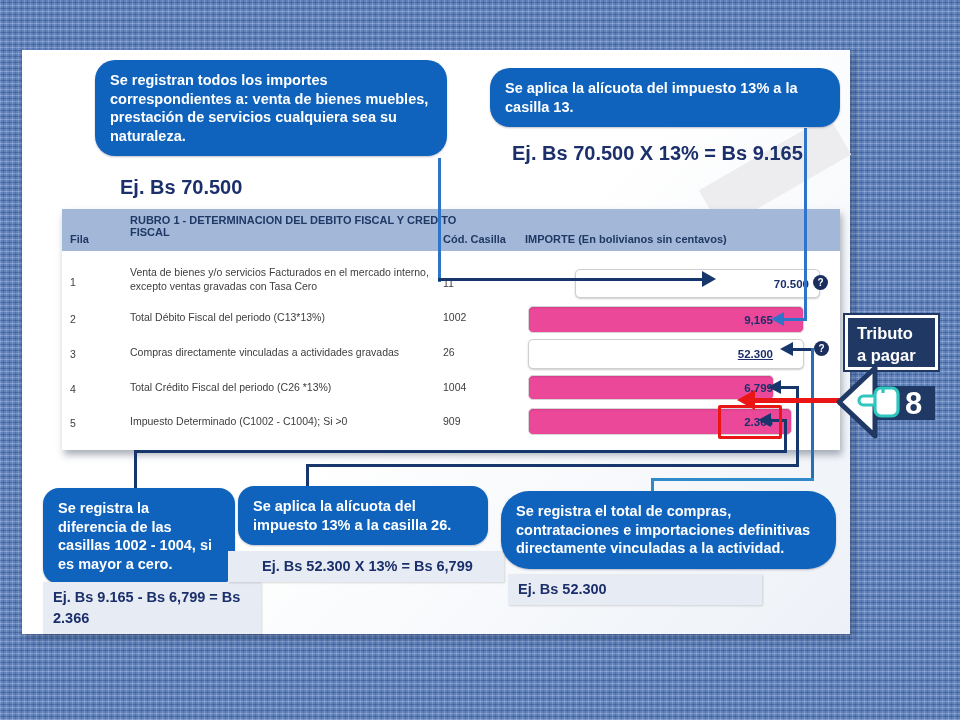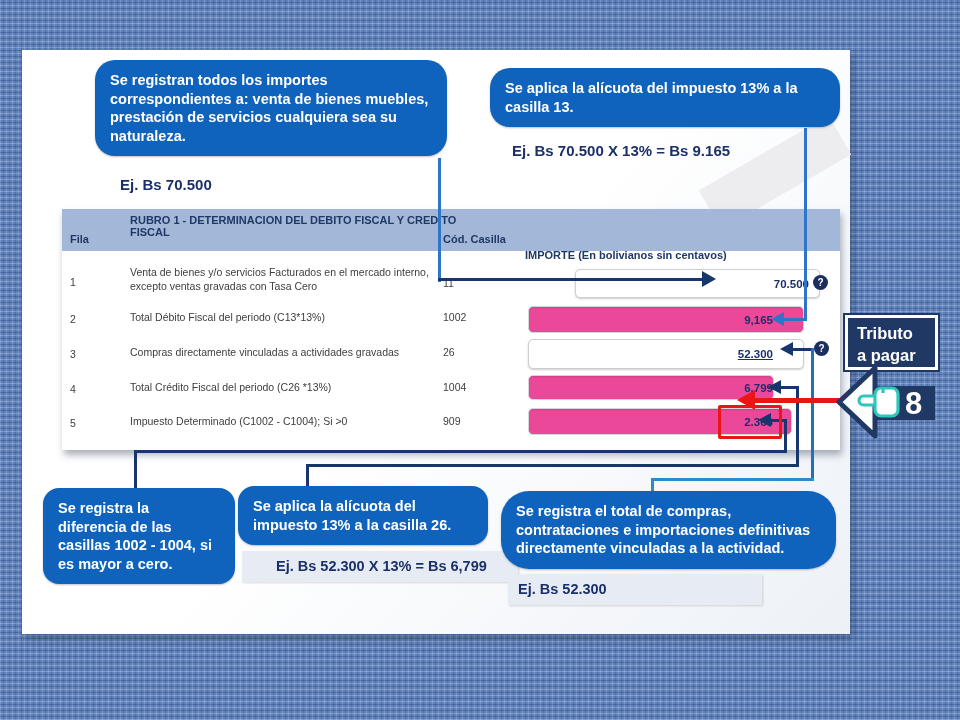--- a/index.html
+++ b/index.html
@@ -12,21 +12,21 @@
       repeating-linear-gradient(90deg, rgba(255,255,255,.16) 0 1px, transparent 1px 3px, rgba(24,48,100,.20) 3px 4px, transparent 4px 6px);
   }
   .panel{position:absolute;left:22px;top:50px;width:828px;height:584px;z-index:1;
     background:linear-gradient(135deg,#ffffff 50%,#edf1f7 100%);
     box-shadow:3px 4px 8px rgba(10,20,50,.35);}
   .wedge{position:absolute;left:700px;top:150px;width:150px;height:45px;background:#ededf0;
     transform:rotate(-30deg);z-index:1;}
   .callout{position:absolute;background:#0f63bd;color:#fff;font-weight:700;
     border-radius:20px;padding:11px 15px;font-size:14.5px;line-height:1.28;z-index:5;
     box-shadow:0 1px 2px rgba(0,0,50,.25);}
-  .ej{position:absolute;color:#1b2f6b;font-weight:700;font-size:15px;z-index:5;white-space:nowrap;}
+  .ej{position:absolute;color:#1b2f6b;font-weight:700;font-size:20px;z-index:5;white-space:nowrap;}
   .ejbox{position:absolute;background:#e7ebf3;color:#1b2f6b;font-weight:700;font-size:14.5px;
     padding:5px 10px;z-index:5;line-height:1.45;box-shadow:1px 1px 2px rgba(0,0,0,.15);}
   
   .table-card{position:absolute;left:62px;top:209px;width:778px;height:241px;background:#fff;
     box-shadow:2px 5px 7px rgba(90,100,120,.5);z-index:2;}
   .thead{position:absolute;left:0;top:0;width:778px;height:42px;background:#a3b8d8;}
   .th{position:absolute;color:#1f3864;font-weight:700;font-size:11px;}
   .cell{position:absolute;color:#3d3d3d;font-size:10.5px;line-height:1.3;}
   .field{position:absolute;border-radius:5px;display:flex;align-items:center;justify-content:flex-end;
     color:#1b2f6b;font-weight:700;font-size:11.5px;}
@@ -64,21 +64,21 @@
   <div class="callout" style="left:490px;top:68px;width:320px;">
     <span>Se aplica la alícuota del impuesto 13% a la casilla 13.</span>
   </div>
   <div class="ej" style="left:512px;top:142px;">Ej. Bs 70.500 X 13% = Bs 9.165</div>
 
   <div class="table-card">
     <div class="thead">
       <div class="th" style="left:8px;top:24px;">Fila</div>
       <div class="th" style="left:68px;top:5px;width:340px;">RUBRO 1 - DETERMINACION DEL DEBITO FISCAL Y CREDITO FISCAL</div>
       <div class="th" style="left:381px;top:24px;">Cód. Casilla</div>
-      <div class="th" style="left:463px;top:40px;">IMPORTE (En bolivianos sin centavos)</div>
+      <div class="th" style="left:463px;top:24px;">IMPORTE (En bolivianos sin centavos)</div>
     </div>
 
     <div class="cell" style="left:8px;top:67px;">1</div>
     <div class="cell" style="left:68px;top:57px;width:315px;">Venta de bienes y/o servicios Facturados en el mercado interno, excepto ventas gravadas con Tasa Cero</div>
     <div class="cell" style="left:381px;top:68px;">11</div>
     <div class="field field--white" style="left:513px;top:60px;width:233px;height:27px;padding-right:10px;">70.500</div>
 
     <div class="cell" style="left:8px;top:104px;">2</div>
     <div class="cell" style="left:68px;top:102px;width:315px;">Total Débito Fiscal del periodo (C13*13%)</div>
     <div class="cell" style="left:381px;top:102px;">1002</div>
@@ -129,25 +129,26 @@
   <div class="cline" style="left:134px;top:450px;width:653px;height:3px;background:#17366b;"></div>
   <div class="cline" style="left:134px;top:450px;width:3px;height:39px;background:#17366b;"></div>
 
   <div class="redline"></div>
   <div class="redhead"></div>
   <div class="redbox"></div>
 
   <div class="callout" style="left:43px;top:488px;width:162px;border-radius:16px;">
     <span>Se registra la diferencia de las casillas 1002 - 1004, si es mayor a cero.</span>
   </div>
+  <div class="ejbox" style="left:43px;top:582px;width:198px;">Ej. Bs 9.165 - Bs 6,799 = Bs 2.366</div>
 
   <div class="callout" style="left:238px;top:486px;width:220px;border-radius:16px;">
     <span>Se aplica la alícuota del impuesto 13% a la casilla 26.</span>
   </div>
-  <div class="ejbox" style="left:242px;top:551px;width:232px;white-space:nowrap;padding-left:34px;">Ej. Bs 52.300 X 13% = Bs 6,799</div>
+  <div class="ejbox" style="left:228px;top:551px;width:232px;white-space:nowrap;padding-left:34px;">Ej. Bs 52.300 X 13% = Bs 6,799</div>
 
   <div class="callout" style="left:501px;top:491px;width:305px;border-radius:28px;">
     <span>Se registra el total de compras, contrataciones e importaciones definitivas directamente vinculadas a la actividad.</span>
   </div>
   <div class="ejbox" style="left:508px;top:574px;width:234px;">Ej. Bs 52.300</div>
 
   <div class="tributo">
     <div>Tributo</div>
     <div>a pagar</div>
   </div>

